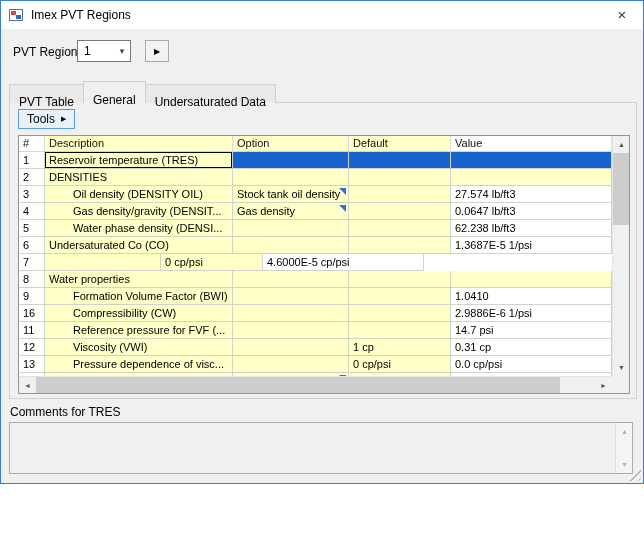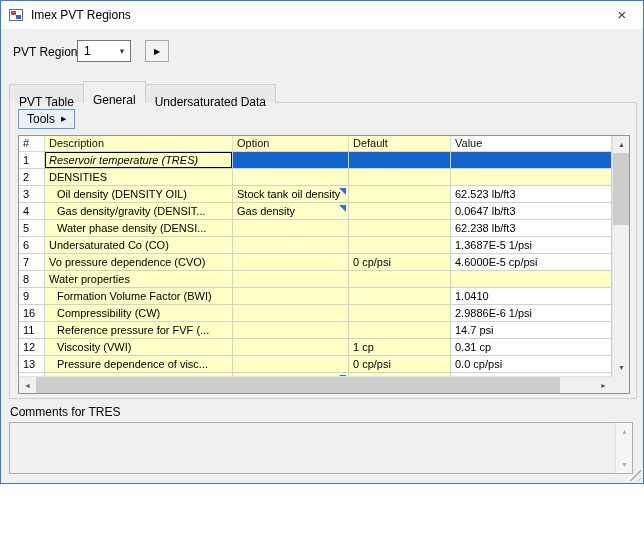--- a/index.html
+++ b/index.html
@@ -47,22 +47,22 @@
   .trow { display:flex; height:17px; }
   .cell { border-right:1px solid #d2d2c6; border-bottom:1px solid #d2d2c6; font-size:11px; line-height:15px;
           padding:1px 0 0 4px; white-space:nowrap; overflow:hidden; position:relative; }
   .c0 { width:26px;  background:#ffffff; }
   .c1 { width:188px; background:#ffffc8; }
   .c2 { width:116px; background:#ffffc8; }
   .c3 { width:102px; background:#ffffc8; }
   .c4 { width:161px; background:#ffffff; }
   .trow.category .c4 { background:#ffffc8; }
   .trow.selected .c2, .trow.selected .c3, .trow.selected .c4 { background:#1464cc; }
-  .trow.selected .c1 { box-shadow: inset 0 0 0 1px #000; font-style: italic; }
-  .cell.indent { padding-left:12px; }
+  .trow.selected .c1 { box-shadow: inset 0 0 0 1px #000; }
+  .cell.indent { padding-left:28px; }
   .marker { position:absolute; right:2px; top:2px; width:0; height:0;
             border-top:7px solid #2f6fd8; border-left:7px solid transparent; }
 
   
   .vscroll { position:absolute; right:0; top:0; width:17px; height:240px; background:#f0f0f0; border-left:1px solid #e3e3e3; }
   .sarrow { position:absolute; width:17px; height:17px; font-size:7px; color:#555; text-align:center; line-height:17px; }
   .vscroll .up { left:0; top:0; } .vscroll .down { left:0; bottom:0; }
   .vscroll .thumb { position:absolute; left:0; top:17px; width:16px; height:72px; background:#cdcdcd; }
   .hscroll { position:absolute; left:0; bottom:0; width:593px; height:17px; background:#f0f0f0; border-top:1px solid #e3e3e3; }
   .hscroll .left { left:0; top:0; } .hscroll .right { right:0; top:0; }
@@ -138,21 +138,21 @@
             <div class="cell c1"><span>DENSITIES</span></div>
             <div class="cell c2"><span></span></div>
             <div class="cell c3"><span></span></div>
             <div class="cell c4"><span></span></div>
           </div>
           <div class="trow">
             <div class="cell c0"><span>3</span></div>
             <div class="cell c1 indent"><span>Oil density (DENSITY OIL)</span></div>
             <div class="cell c2"><span>Stock tank oil density</span><span class="marker"></span></div>
             <div class="cell c3"><span></span></div>
-            <div class="cell c4"><span>62.523 lb/ft3</span></div>
+            <div class="cell c4"><span>27.574 lb/ft3</span></div>
           </div>
           <div class="trow">
             <div class="cell c0"><span>4</span></div>
             <div class="cell c1 indent"><span>Gas density/gravity (DENSIT...</span></div>
             <div class="cell c2"><span>Gas density</span><span class="marker"></span></div>
             <div class="cell c3"><span></span></div>
             <div class="cell c4"><span>0.0647 lb/ft3</span></div>
           </div>
           <div class="trow">
             <div class="cell c0"><span>5</span></div>
@@ -163,21 +163,20 @@
           </div>
           <div class="trow">
             <div class="cell c0"><span>6</span></div>
             <div class="cell c1"><span>Undersaturated Co (CO)</span></div>
             <div class="cell c2"><span></span></div>
             <div class="cell c3"><span></span></div>
             <div class="cell c4"><span>1.3687E-5 1/psi</span></div>
           </div>
           <div class="trow">
             <div class="cell c0"><span>7</span></div>
-            <div class="cell c1"><span>Vo pressure dependence (CVO)</span></div>
             <div class="cell c2"><span></span></div>
             <div class="cell c3"><span>0 cp/psi</span></div>
             <div class="cell c4"><span>4.6000E-5 cp/psi</span></div>
           </div>
           <div class="trow category">
             <div class="cell c0"><span>8</span></div>
             <div class="cell c1"><span>Water properties</span></div>
             <div class="cell c2"><span></span></div>
             <div class="cell c3"><span></span></div>
             <div class="cell c4"><span></span></div>

